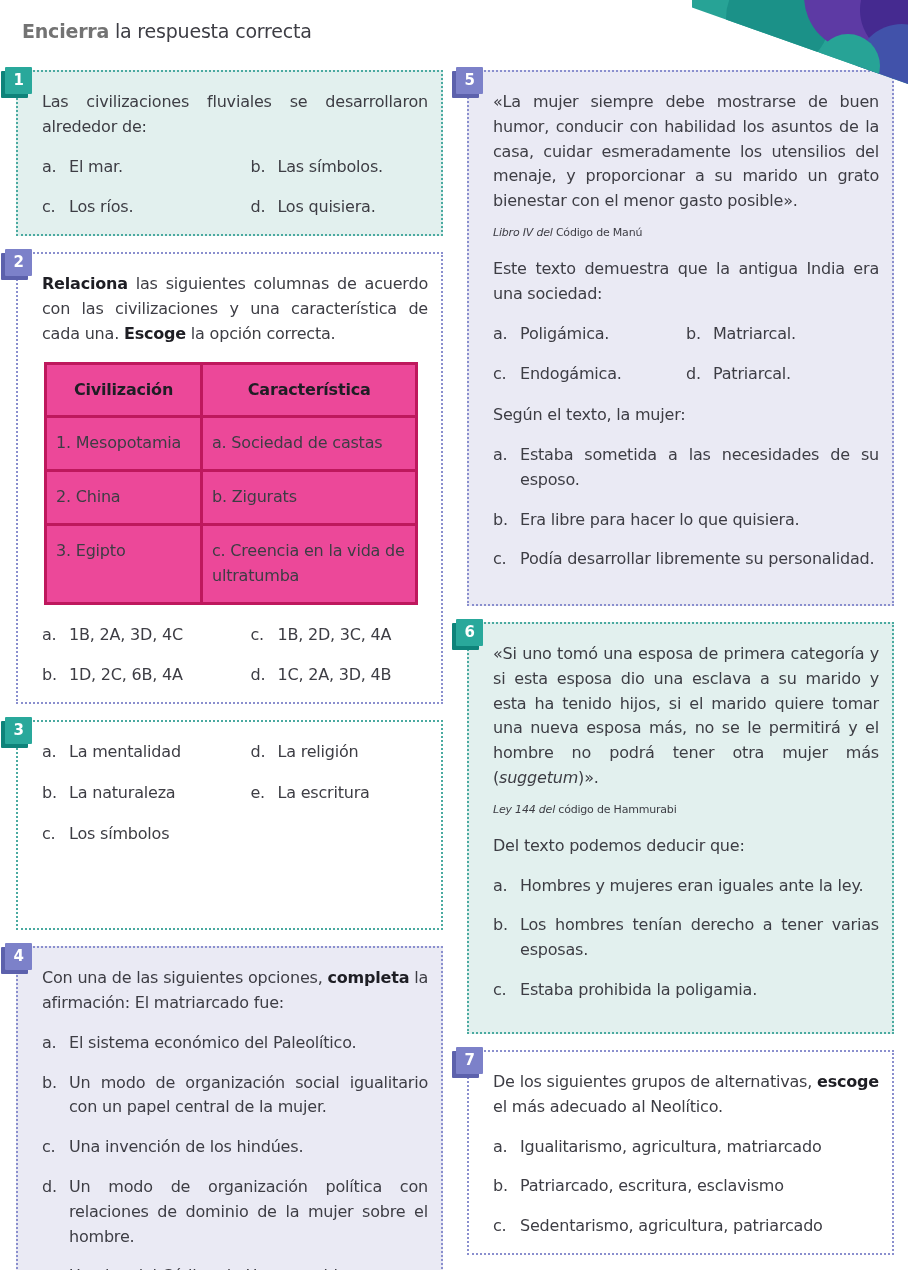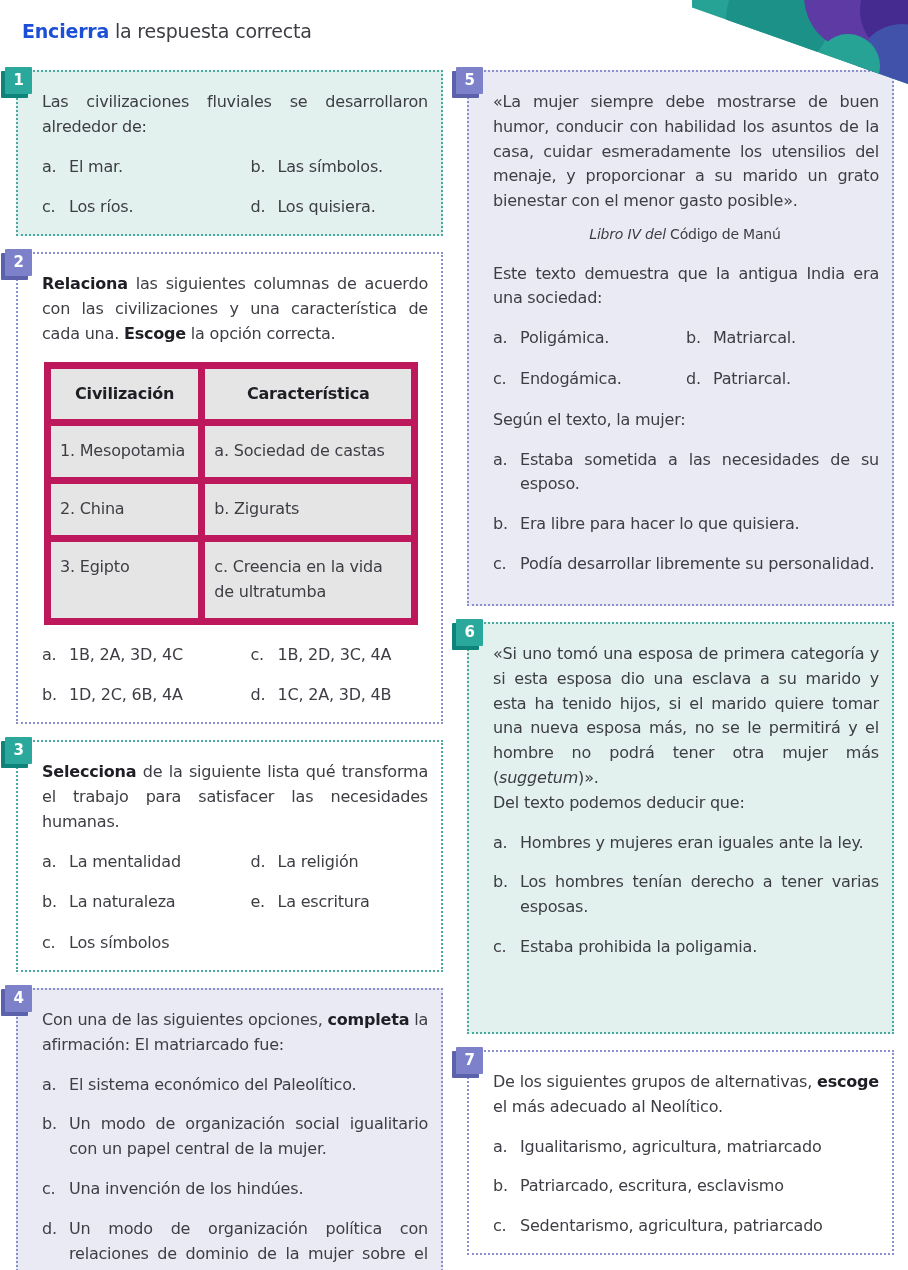--- a/index.html
+++ b/index.html
@@ -7,21 +7,21 @@
   body {
     width:908px; height:1270px;
     background:#ffffff;
     font-family:"DejaVu Sans","Liberation Sans",sans-serif;
     color:#3d3d44;
     position:relative;
     overflow:hidden;
   }
   .page { padding:20px 14px 0 16px; position:relative; }
   .page-title { font-size:19px; margin:0 0 28px 6px; letter-spacing:-0.2px; }
-  .page-title .b { font-weight:bold; color:#1d4ed8; }
+  .page-title .b { font-weight:bold; color:#737373; }
 
   .cols { display:grid; grid-template-columns:1fr 1fr; column-gap:24px; align-items:start; }
   .col { display:flex; flex-direction:column; gap:16px; }
 
   .qbox {
     position:relative;
     border:2px dotted;
     padding:18px 13px 14px 24px;
     font-size:16px; line-height:1.55;
     letter-spacing:-0.2px;
@@ -40,40 +40,40 @@
     border-radius:1px;
     z-index:2;
   }
   .badge.teal   { background:#29a89b; box-shadow:-4px 4px 0 #0e837a; }
   .badge.purple { background:#7c81c9; box-shadow:-4px 4px 0 #5c61ac; }
 
   .prompt { text-align:justify; margin:0 0 15px 0; }
   .prompt .b { font-weight:bold; color:#1e1e24; }
   .quote { text-align:justify; margin:0; }
   .quote .i { font-style:italic; }
-  .source { text-align:center; font-size:14px; margin:10px 2px 16px 0; }
+  .source { text-align:left; font-size:11px; margin:10px 2px 16px 0; }
   .source .i { font-style:italic; }
 
   .opt-grid { display:grid; grid-template-columns:54% 46%; row-gap:16px; }
   .opt-grid.even { grid-template-columns:50% 50%; }
   .opt { display:flex; align-items:flex-start; }
   .opt .letter { flex:0 0 27px; }
   .opt .text { flex:1; }
   .opt .text.j { text-align:justify; }
   .opt-list { display:flex; flex-direction:column; gap:15px; }
 
   .qtable {
     border-collapse:collapse;
     width:97%;
     margin:2px 0 18px 2px;
     font-size:16px;
   }
   .qtable th, .qtable td {
-    border:7px solid #be185d;
-    background:#e5e5e5;
+    border:3px solid #be185d;
+    background:#ec4899;
     padding:13px 9px;
     text-align:left;
     vertical-align:top;
   }
   .qtable th { text-align:center; font-weight:bold; color:#1e1e24; }
   .qtable col.c1 { width:42%; }
 
   
   .corner {
     position:absolute; top:0; right:0;
@@ -189,23 +189,20 @@
           </div>
           <div class="opt">
             <span class="letter">d.</span>
             <span class="text">1C, 2A, 3D, 4B</span>
           </div>
         </div>
       </div>
 
       <div class="qbox b-teal bg-white mh210">
         <div class="badge teal">3</div>
-        <div class="prompt">
-          <span class="b">Selecciona</span><span> de la siguiente lista qué transforma el trabajo para satisfacer las necesidades humanas.</span>
-        </div>
         <div class="opt-grid">
           <div class="opt">
             <span class="letter">a.</span>
             <span class="text">La mentalidad</span>
           </div>
           <div class="opt">
             <span class="letter">d.</span>
             <span class="text">La religión</span>
           </div>
           <div class="opt">
@@ -296,20 +293,23 @@
             <span class="text j">Podía desarrollar libremente su personalidad.</span>
           </div>
         </div>
       </div>
 
       <div class="qbox b-teal bg-teal mh412">
         <div class="badge teal">6</div>
         <div class="quote">
           <span>«Si uno tomó una esposa de primera categoría y si esta esposa dio una esclava a su marido y esta ha tenido hijos, si el marido quiere tomar una nueva esposa más, no se le permitirá y el hombre no podrá tener otra mujer más (</span><span class="i">suggetum</span><span>)».</span>
         </div>
+        <div class="source">
+          <span class="i">Ley 144 del</span><span> código de Hammurabi</span>
+        </div>
         <div class="prompt">Del texto podemos deducir que:</div>
         <div class="opt-list">
           <div class="opt">
             <span class="letter">a.</span>
             <span class="text j">Hombres y mujeres eran iguales ante la ley.</span>
           </div>
           <div class="opt">
             <span class="letter">b.</span>
             <span class="text j">Los hombres tenían derecho a tener varias esposas.</span>
           </div>

